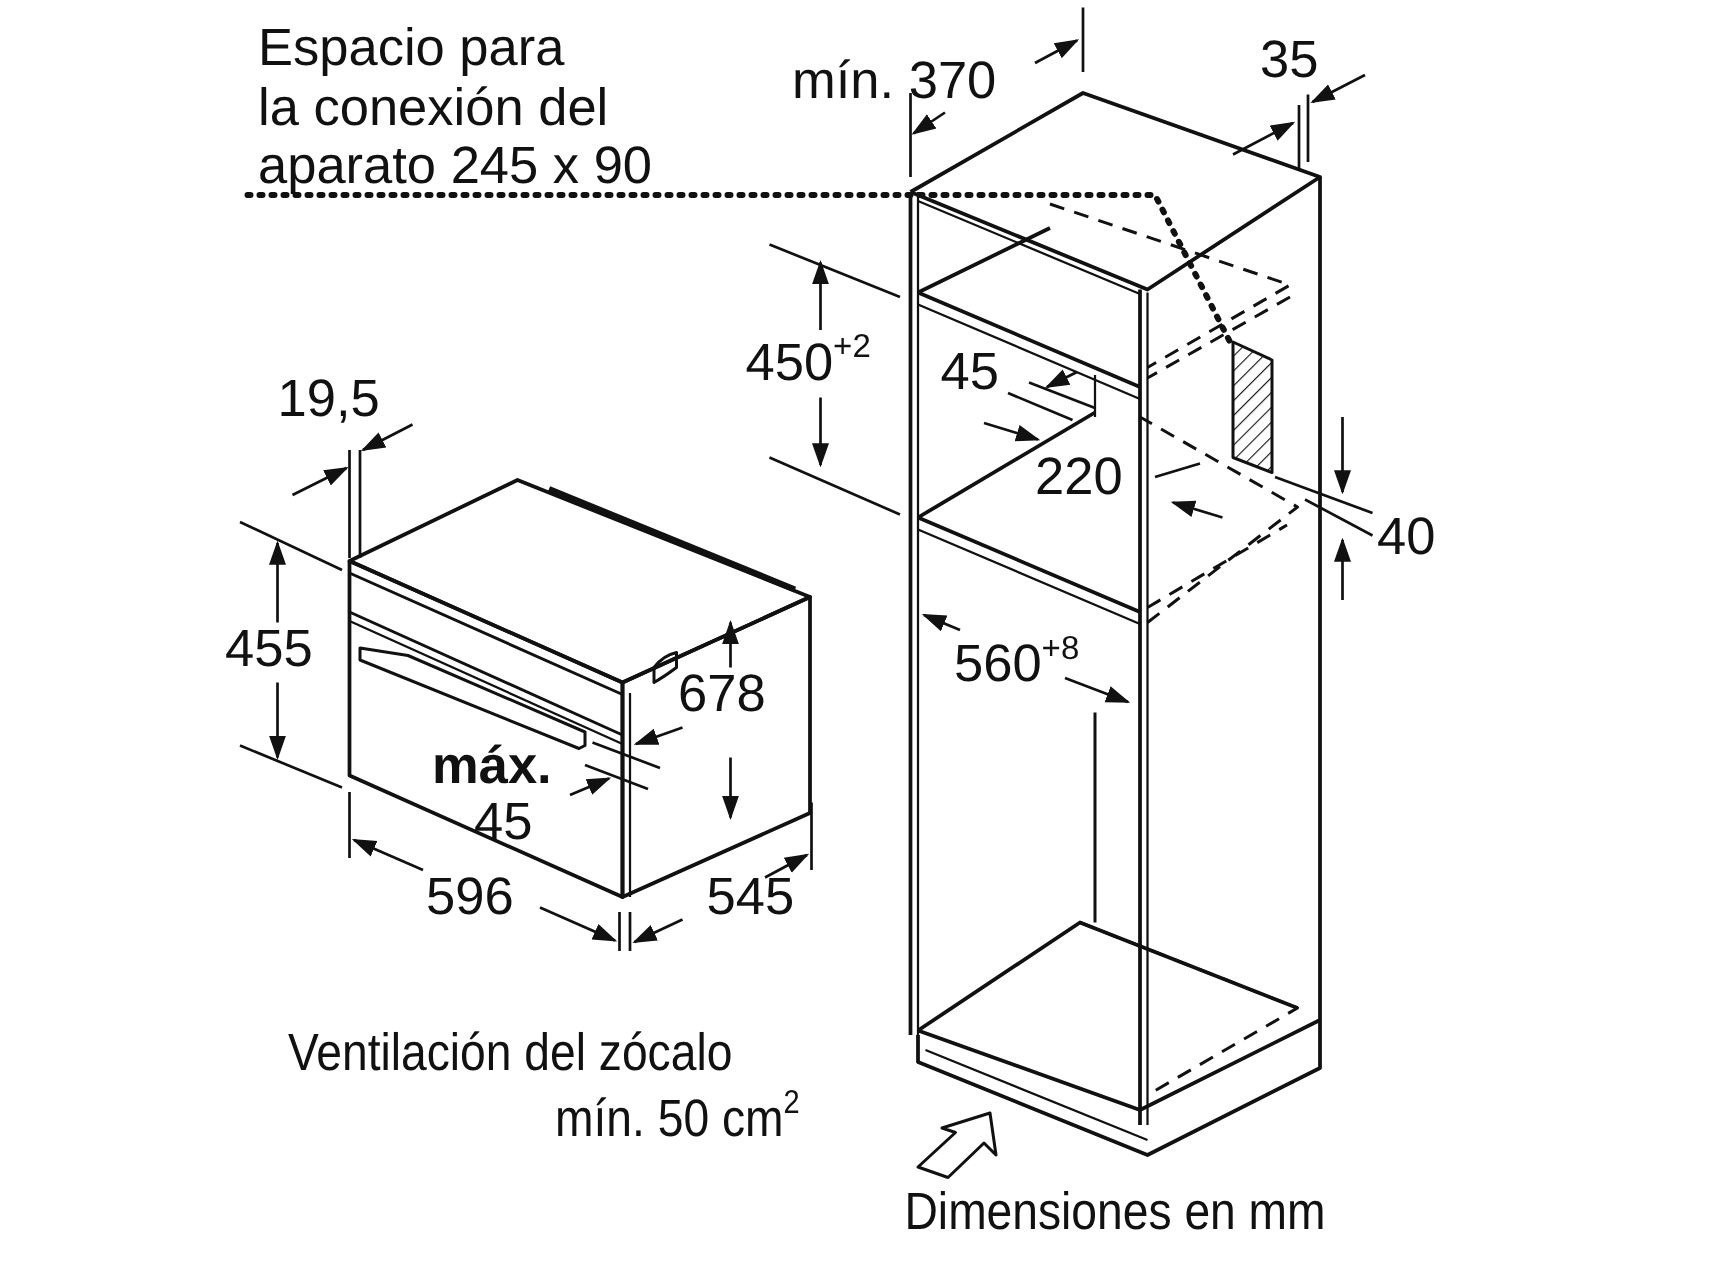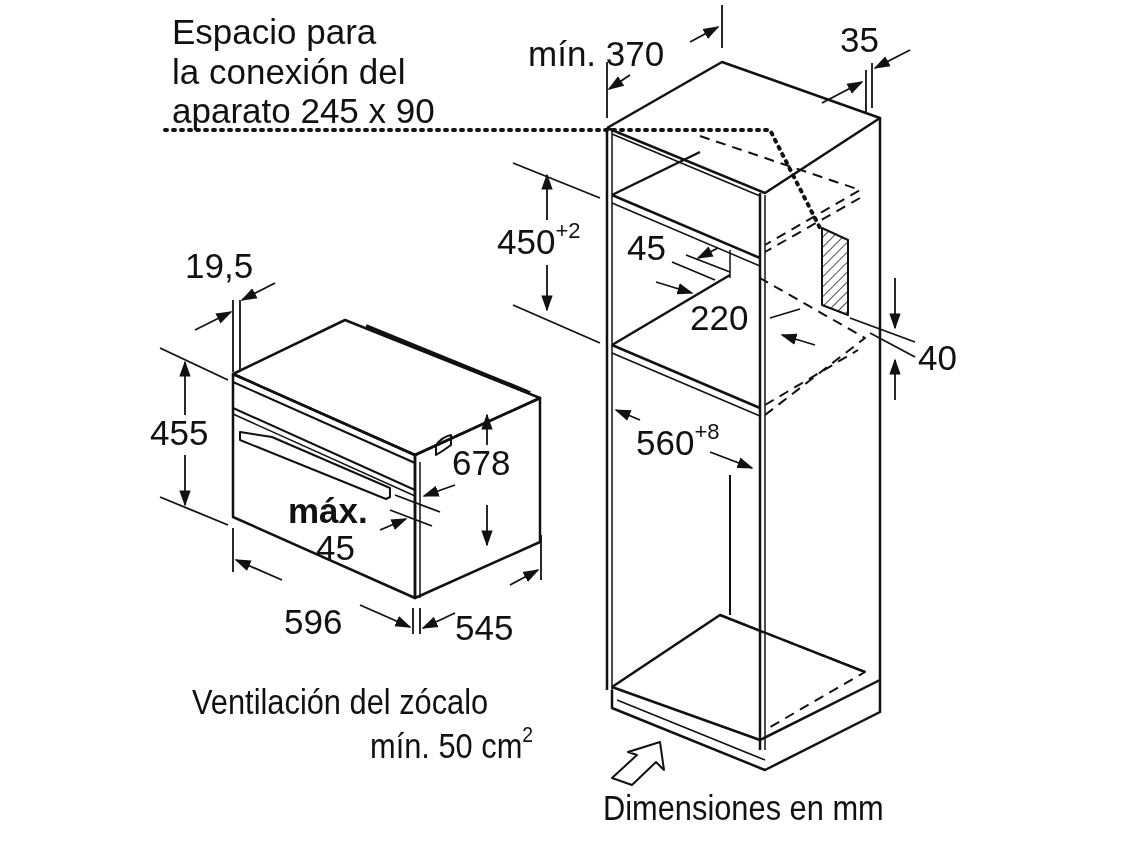--- a/index.html
+++ b/index.html
@@ -167,18 +167,18 @@
 <div class="lbl" style="left:627px; top:230px;">45</div>
 <div class="lbl" style="left:690px; top:300px;">220</div>
 <div class="lbl" style="left:918px; top:340px;">40</div>
 <div class="lbl" style="left:636px; top:425px;"><span>560</span><sup>+8</sup></div>
 
 <div class="lbl" style="left:185px; top:248px;">19,5</div>
 <div class="lbl" style="left:150px; top:415px;">455</div>
 <div class="lbl" style="left:452px; top:445px;">678</div>
 <div class="lbl" style="left:288px; top:493px;font-weight:bold;">máx.</div>
 <div class="lbl" style="left:316px; top:530px;">45</div>
-<div class="lbl" style="left:284px; top:604px;text-align:center;">596</div>
-<div class="lbl" style="left:455px; top:580px;margin-top:30px;">545</div>
+<div class="lbl" style="left:284px; top:580px;text-align:center;">596</div>
+<div class="lbl" style="left:471px; top:580px;">545</div>
 
 <div class="lbl cond" style="left:192px; top:684px;">Ventilación del zócalo</div>
 <div class="lbl cond" style="left:370px; top:728px;"><span>mín. 50 cm</span><sup>2</sup></div>
 <div class="lbl cond" style="left:603px; top:790px;">Dimensiones en mm</div>
 
 </body></html>

